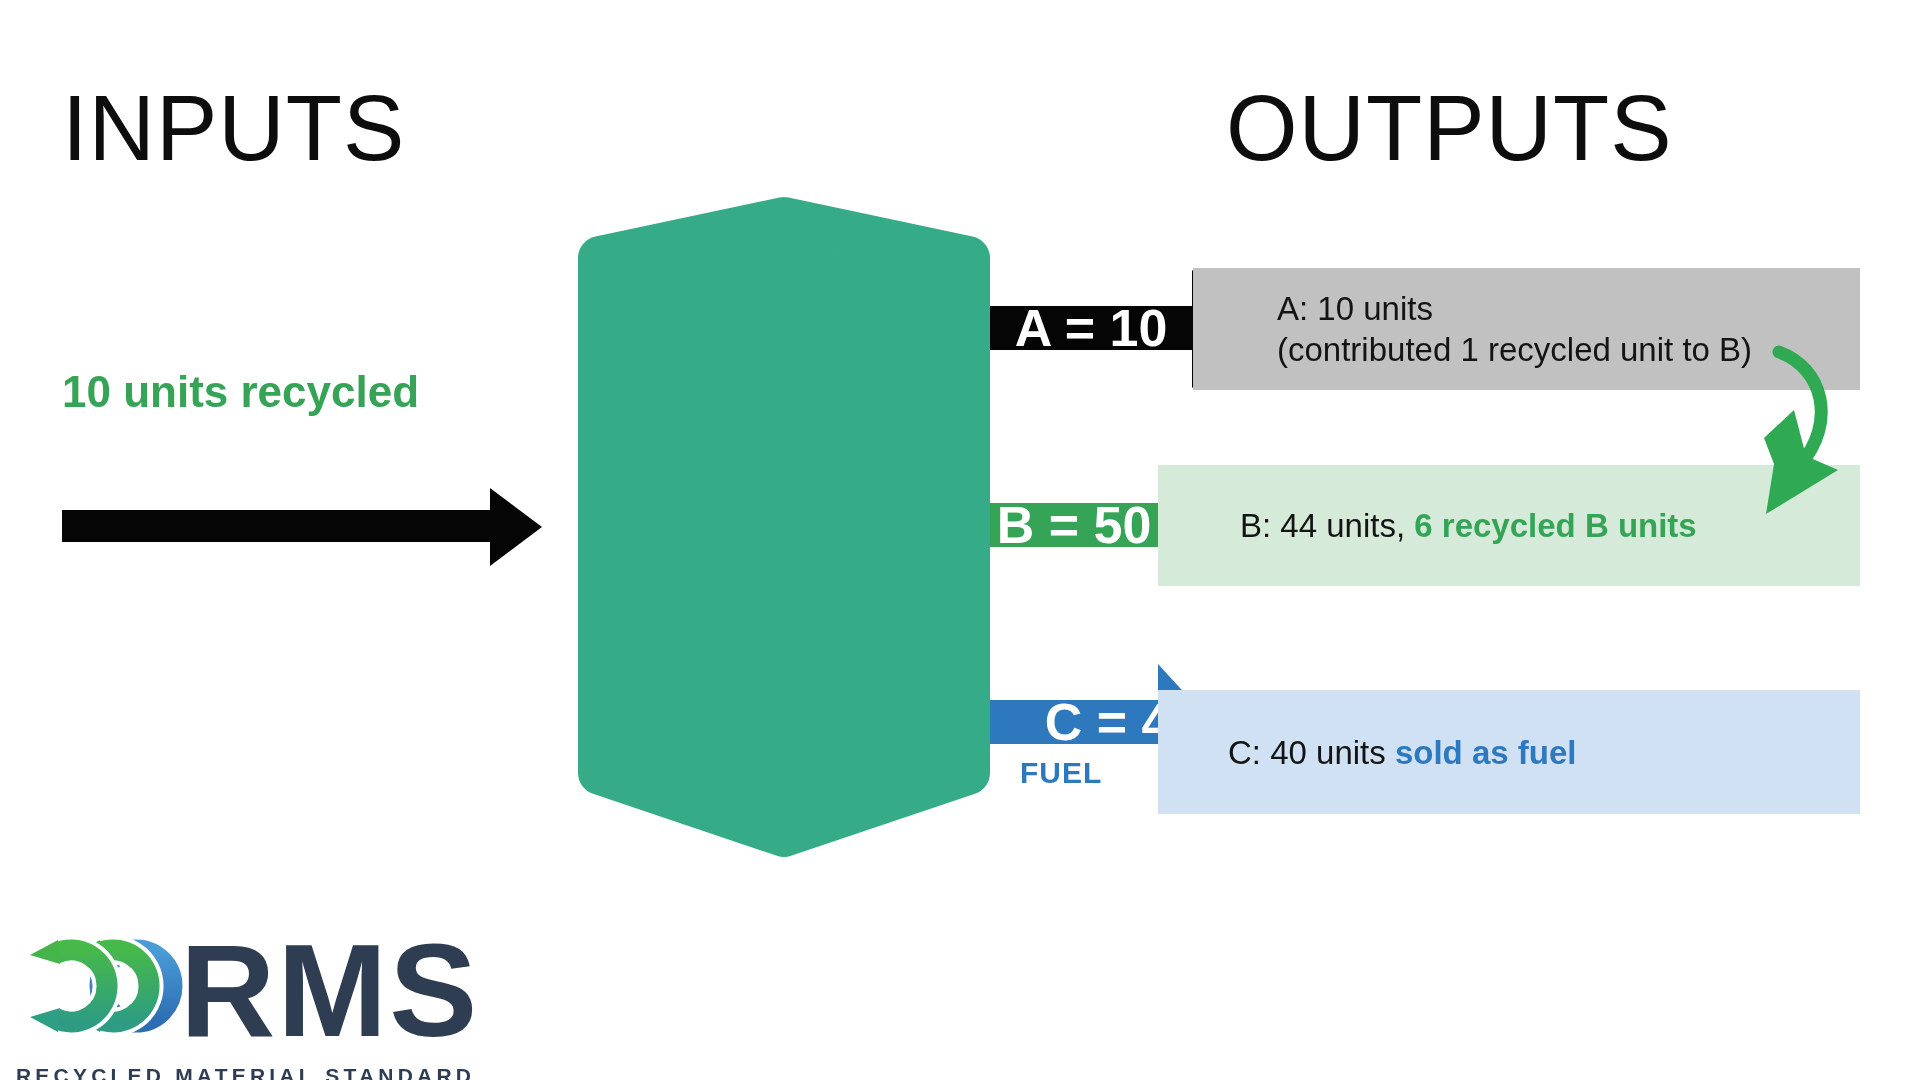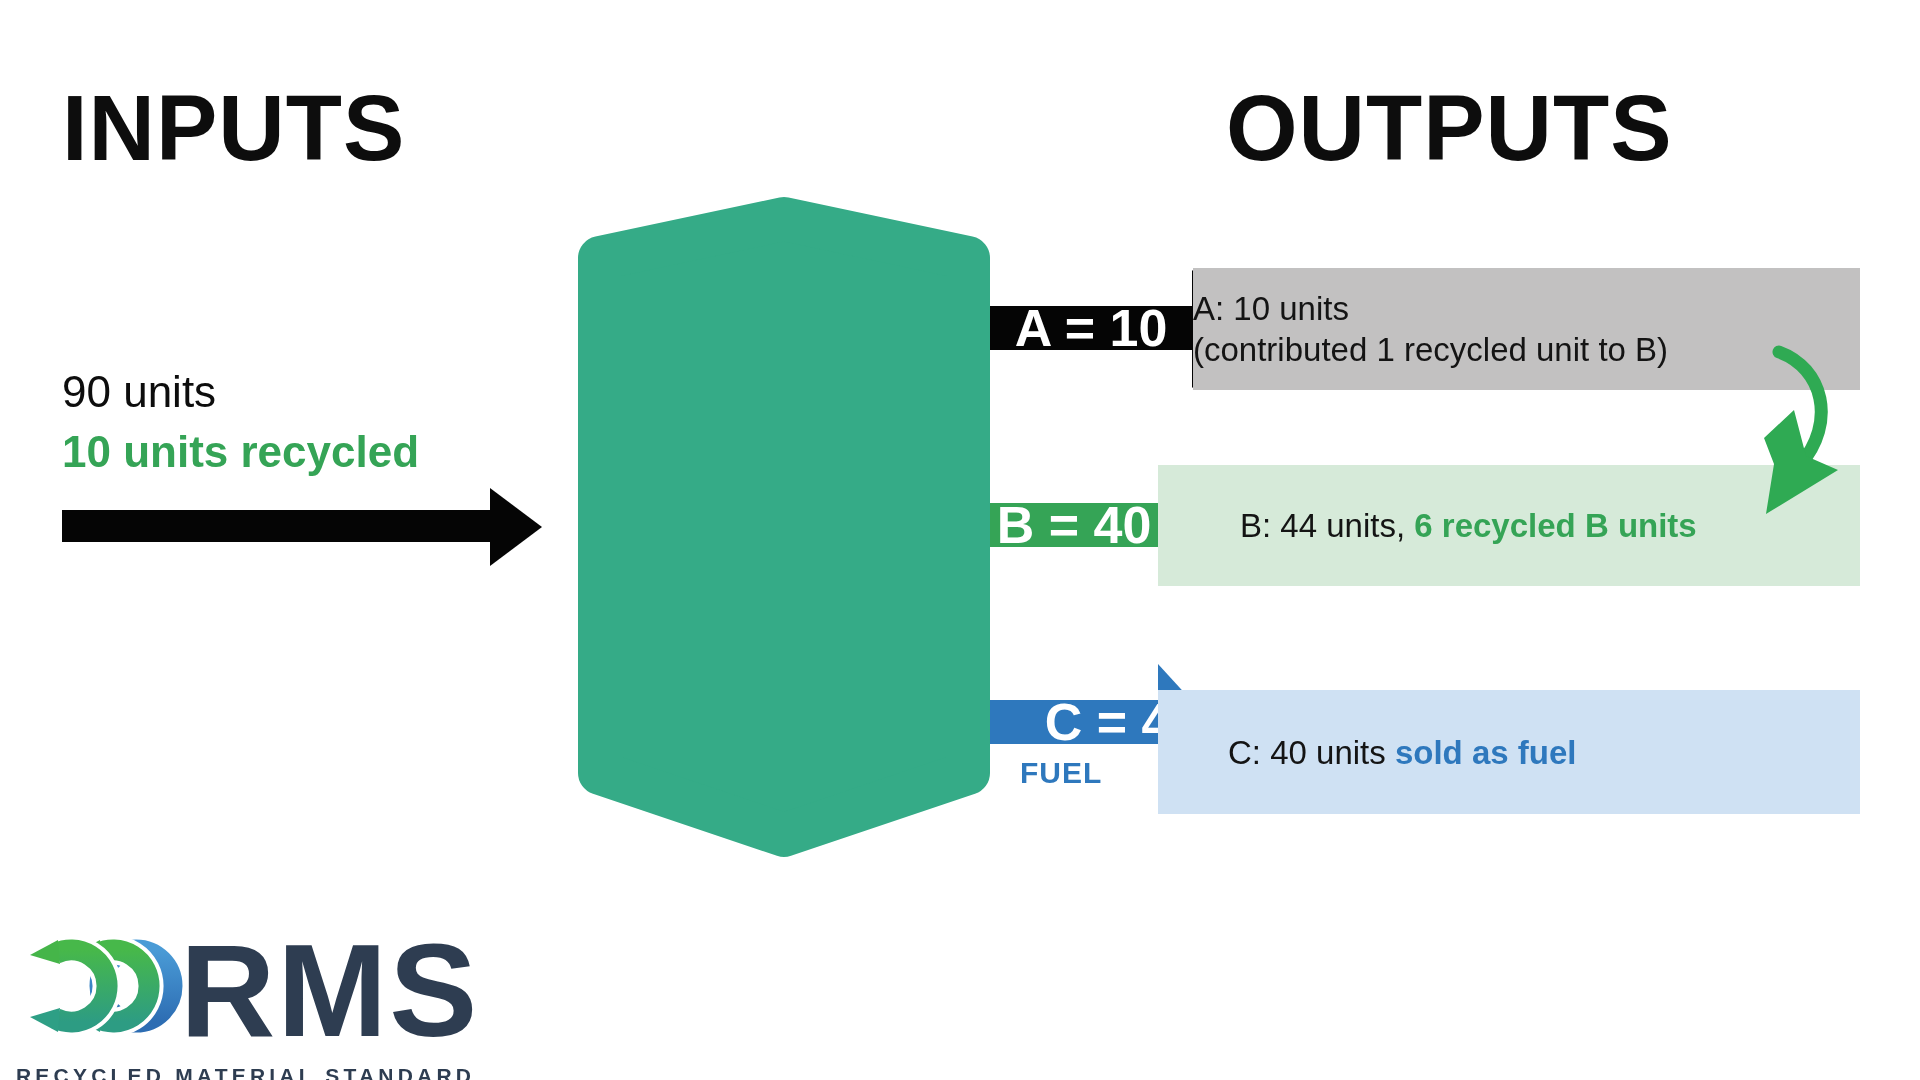--- a/index.html
+++ b/index.html
@@ -1,40 +1,40 @@
 <!DOCTYPE html>
 <html style="--ink: #0d0d0d; --arrow-black: #050505; --teal: #35ab87; --green: #35a456; --curve-green: #2faa53; --blue: #2e78bd; --gray-box: #c2c1c1; --green-box: #d6ead9; --blue-box: #cfe1f3; --navy: #2e3d51;"><head>
 <meta charset="utf-8">
 <style>
   html,body{margin:0;padding:0;background:#ffffff;}
   body{width:1920px;height:1080px;position:relative;overflow:hidden;
        font-family:"Liberation Sans","DejaVu Sans",sans-serif;}
   .abs{position:absolute;}
 
   
-  .heading{font-size:92px;font-weight:bold;color:var(--ink);letter-spacing:1px;line-height:1;text-align:right;}
+  .heading{font-size:92px;font-weight:normal;color:var(--ink);letter-spacing:1px;line-height:1;text-align:right;}
   #inputs-heading{left:62px;top:82px;}
   #outputs-heading{left:1226px;top:82px;}
 
   
   #input-label{left:62px;top:362px;font-size:44px;line-height:60px;color:var(--ink);}
   #input-label .recycled{color:var(--green);font-weight:bold;}
 
   
   .shaft-label{color:#ffffff;font-weight:bold;font-size:52px;display:flex;
                align-items:center;justify-content:center;line-height:1;}
   #label-a{left:990px;top:306px;width:202px;height:44px;}
   #label-b{left:990px;top:503px;width:168px;height:44px;}
   #label-c{left:990px;top:700px;width:168px;height:44px;padding-left:48px;}
   #fuel-label{left:1020px;top:756px;font-size:30px;font-weight:bold;color:var(--blue);letter-spacing:1px;}
 
   
   .outbox{display:flex;flex-direction:column;justify-content:center;font-size:33px;
           line-height:41px;color:#141414;}
-  #box-a{left:1193px;top:268px;width:667px;height:122px;background:var(--gray-box);box-sizing:border-box;}
+  #box-a{left:1193px;top:268px;width:667px;height:122px;background:var(--gray-box);padding-left:84px;box-sizing:border-box;}
   #box-b{left:1158px;top:465px;width:702px;height:121px;background:var(--green-box);padding-left:82px;box-sizing:border-box;}
   #box-c{left:1158px;top:662px;width:702px;height:124px;background:var(--blue-box);padding-left:70px;box-sizing:border-box;margin-top:28px;}
   .hl-green{color:var(--green);font-weight:bold;}
   .hl-blue{color:var(--blue);font-weight:bold;}
 
   
   #logo-acronym{left:180px;top:925px;font-size:132px;font-weight:bold;color:var(--navy);letter-spacing:2px;line-height:1;}
   #logo-tagline{left:16px;top:1036px;font-size:21px;font-weight:bold;color:var(--navy);letter-spacing:4.2px;margin-top:28px;}
 
   svg{display:block;}
@@ -45,21 +45,20 @@
   .curve-green{stroke:var(--curve-green);}
   .curve-green-fill{fill:var(--curve-green);}
 </style>
 </head>
 <body>
 
 <div class="abs heading" id="inputs-heading">INPUTS</div>
 <div class="abs heading" id="outputs-heading">OUTPUTS</div>
 
 <div class="abs" id="input-label">
-  <div>90 units</div>
   <div class="recycled">10 units recycled</div>
 </div>
 
 <svg class="abs" style="left:58px;top:484px;" width="500" height="90" viewBox="0 0 500 90">
   <rect class="fill-black" x="4" y="26" width="428" height="32"></rect>
   <polygon class="fill-black" points="432,4 432,82 484,43"></polygon>
 </svg>
 
 <svg class="abs" style="left:560px;top:180px;" width="450" height="700" viewBox="0 0 450 700">
   <polygon class="fill-teal" stroke-width="44" stroke-linejoin="round" points="40,78 224,39 408,78 408,593 224,655 40,593"></polygon>
@@ -73,21 +72,21 @@
 
 <div class="abs outbox" id="box-a">
   <div>A: 10 units</div>
   <div>(contributed 1 recycled unit to B)</div>
 </div>
 
 <svg class="abs" style="left:988px;top:464px;" width="230" height="124" viewBox="0 0 230 124">
   <rect class="fill-green" x="2" y="39" width="168" height="44"></rect>
   <polygon class="fill-green" points="170,4 170,120 224,62"></polygon>
 </svg>
-<div class="abs shaft-label" id="label-b">B = 40</div>
+<div class="abs shaft-label" id="label-b">B = 50</div>
 
 <div class="abs outbox" id="box-b">
   <div><span>B: 44 units, </span><span class="hl-green">6 recycled B units</span></div>
 </div>
 
 <svg class="abs" style="left:988px;top:660px;" width="230" height="126" viewBox="0 0 230 126">
   <rect class="fill-blue" x="2" y="40" width="168" height="44"></rect>
   <polygon class="fill-blue" points="170,4 170,122 224,63"></polygon>
 </svg>
 <div class="abs shaft-label" id="label-c">C = 40</div>

